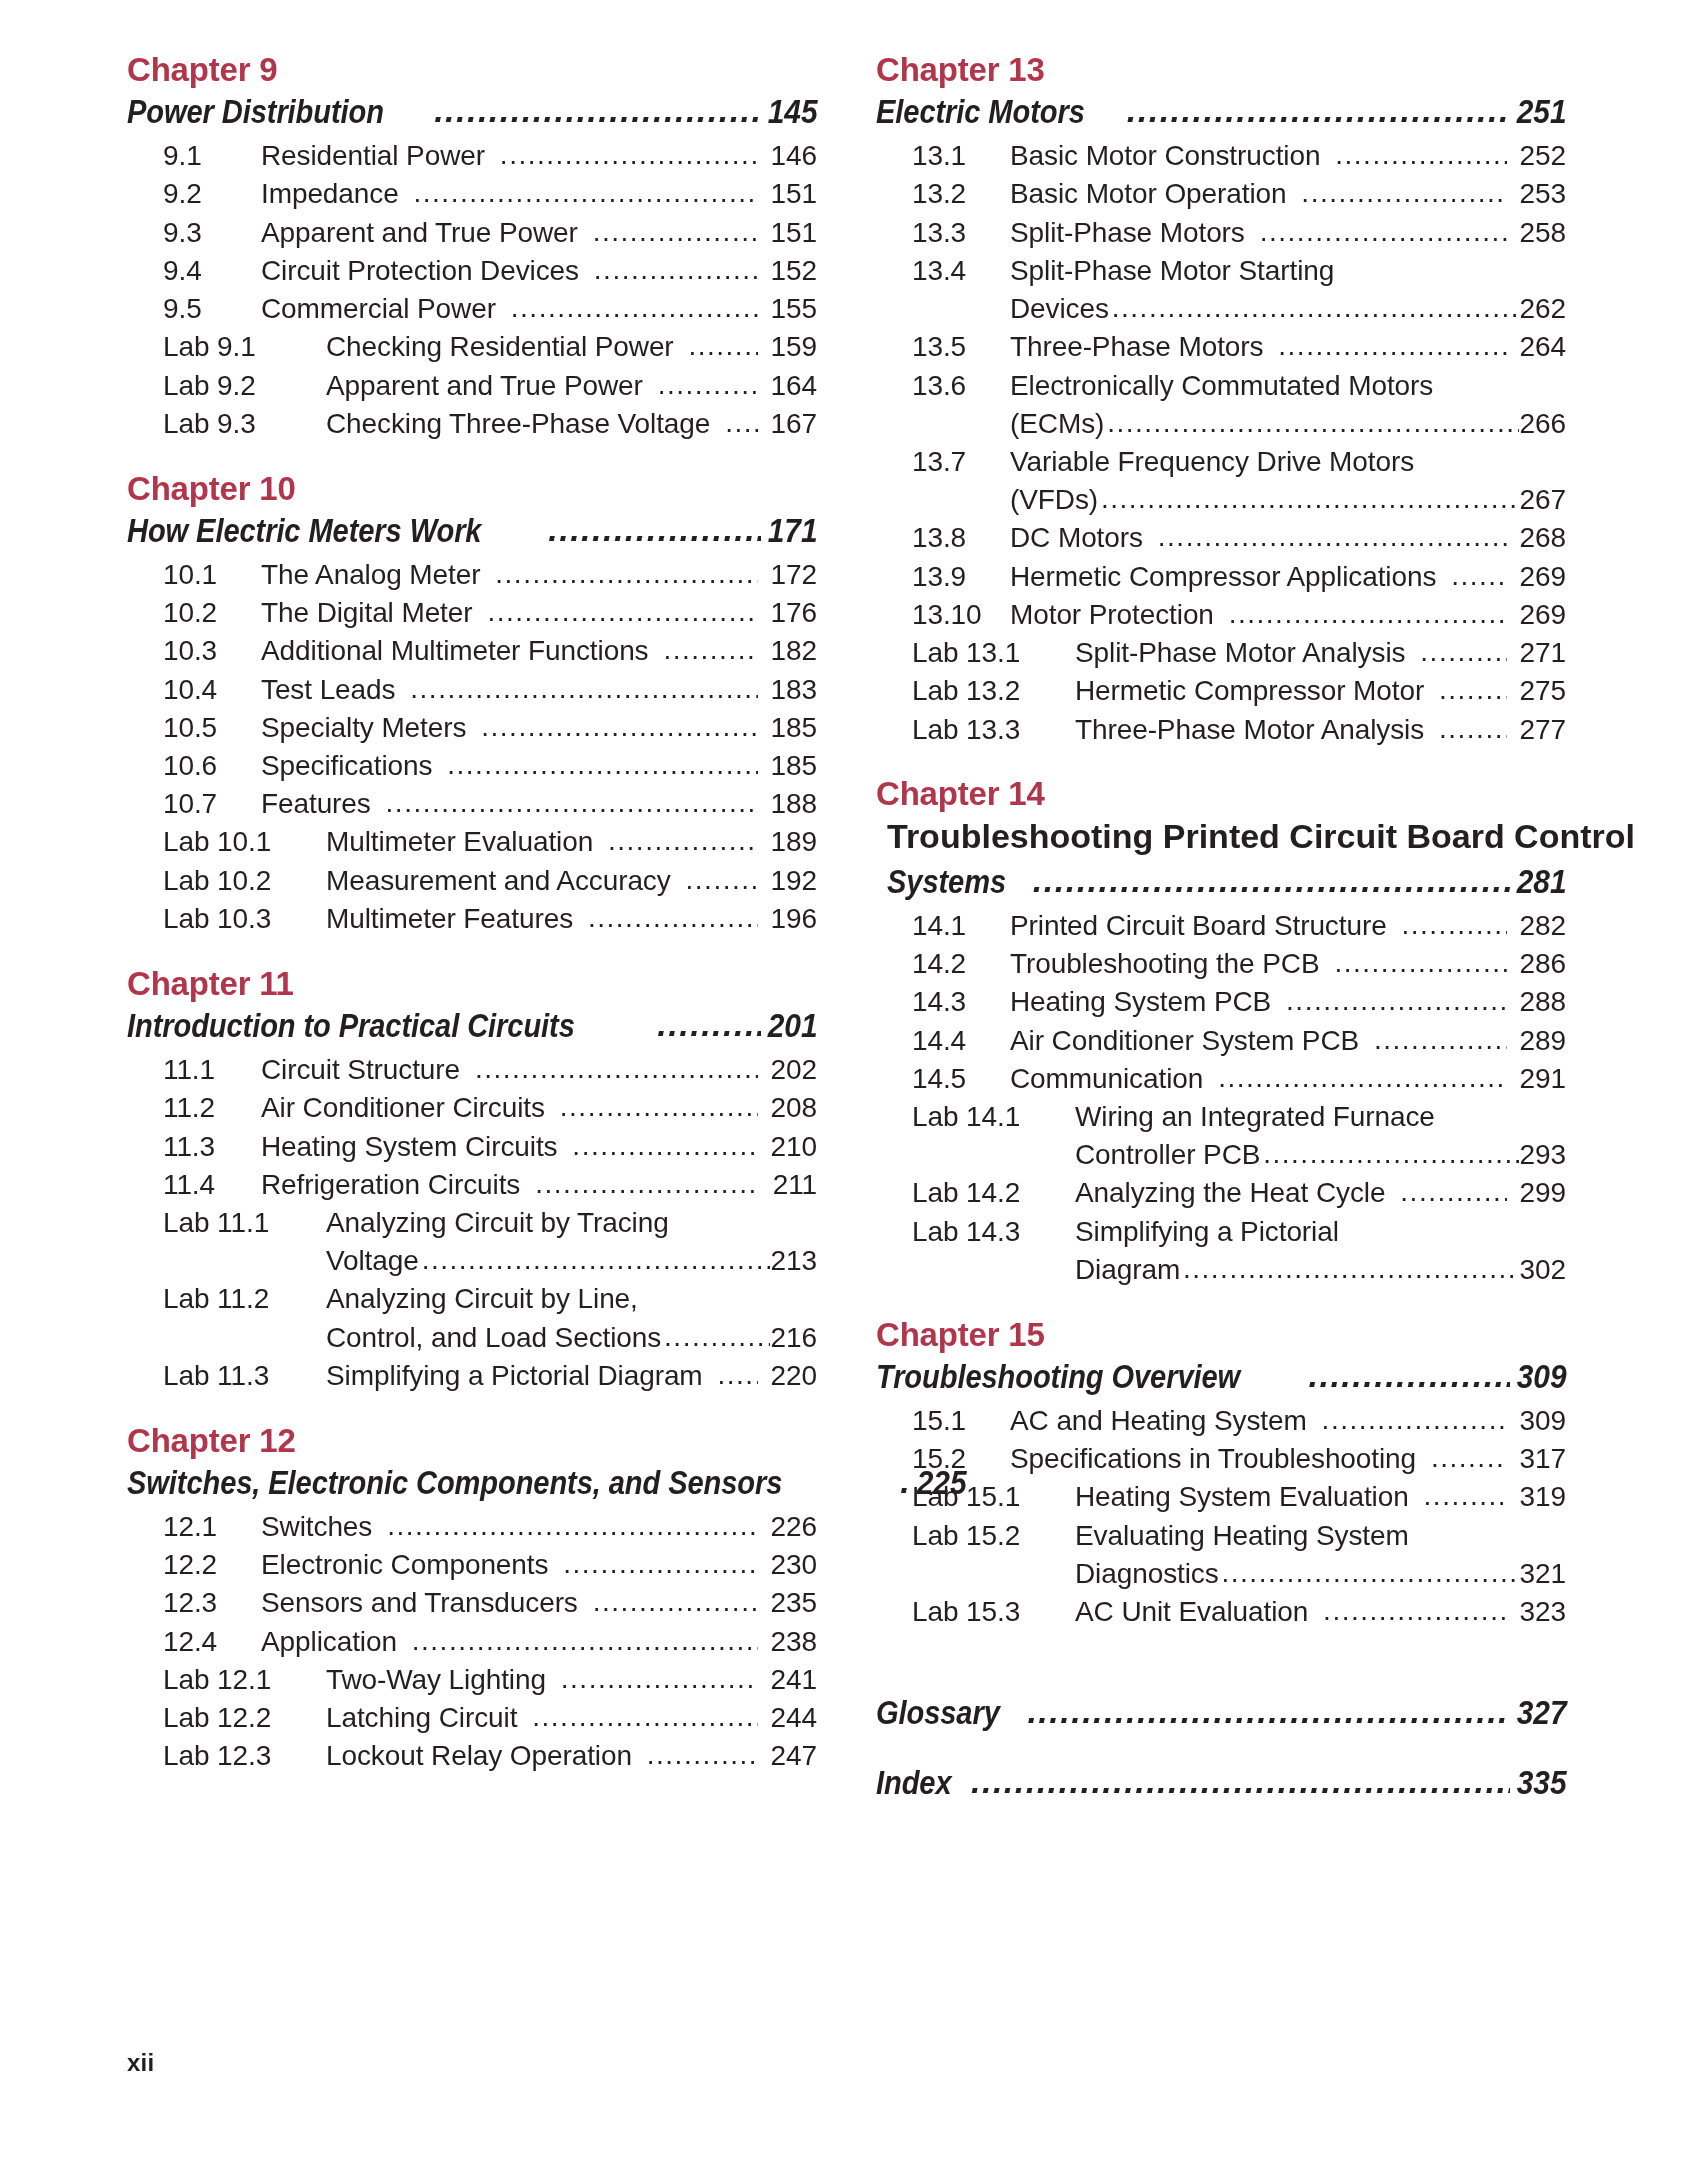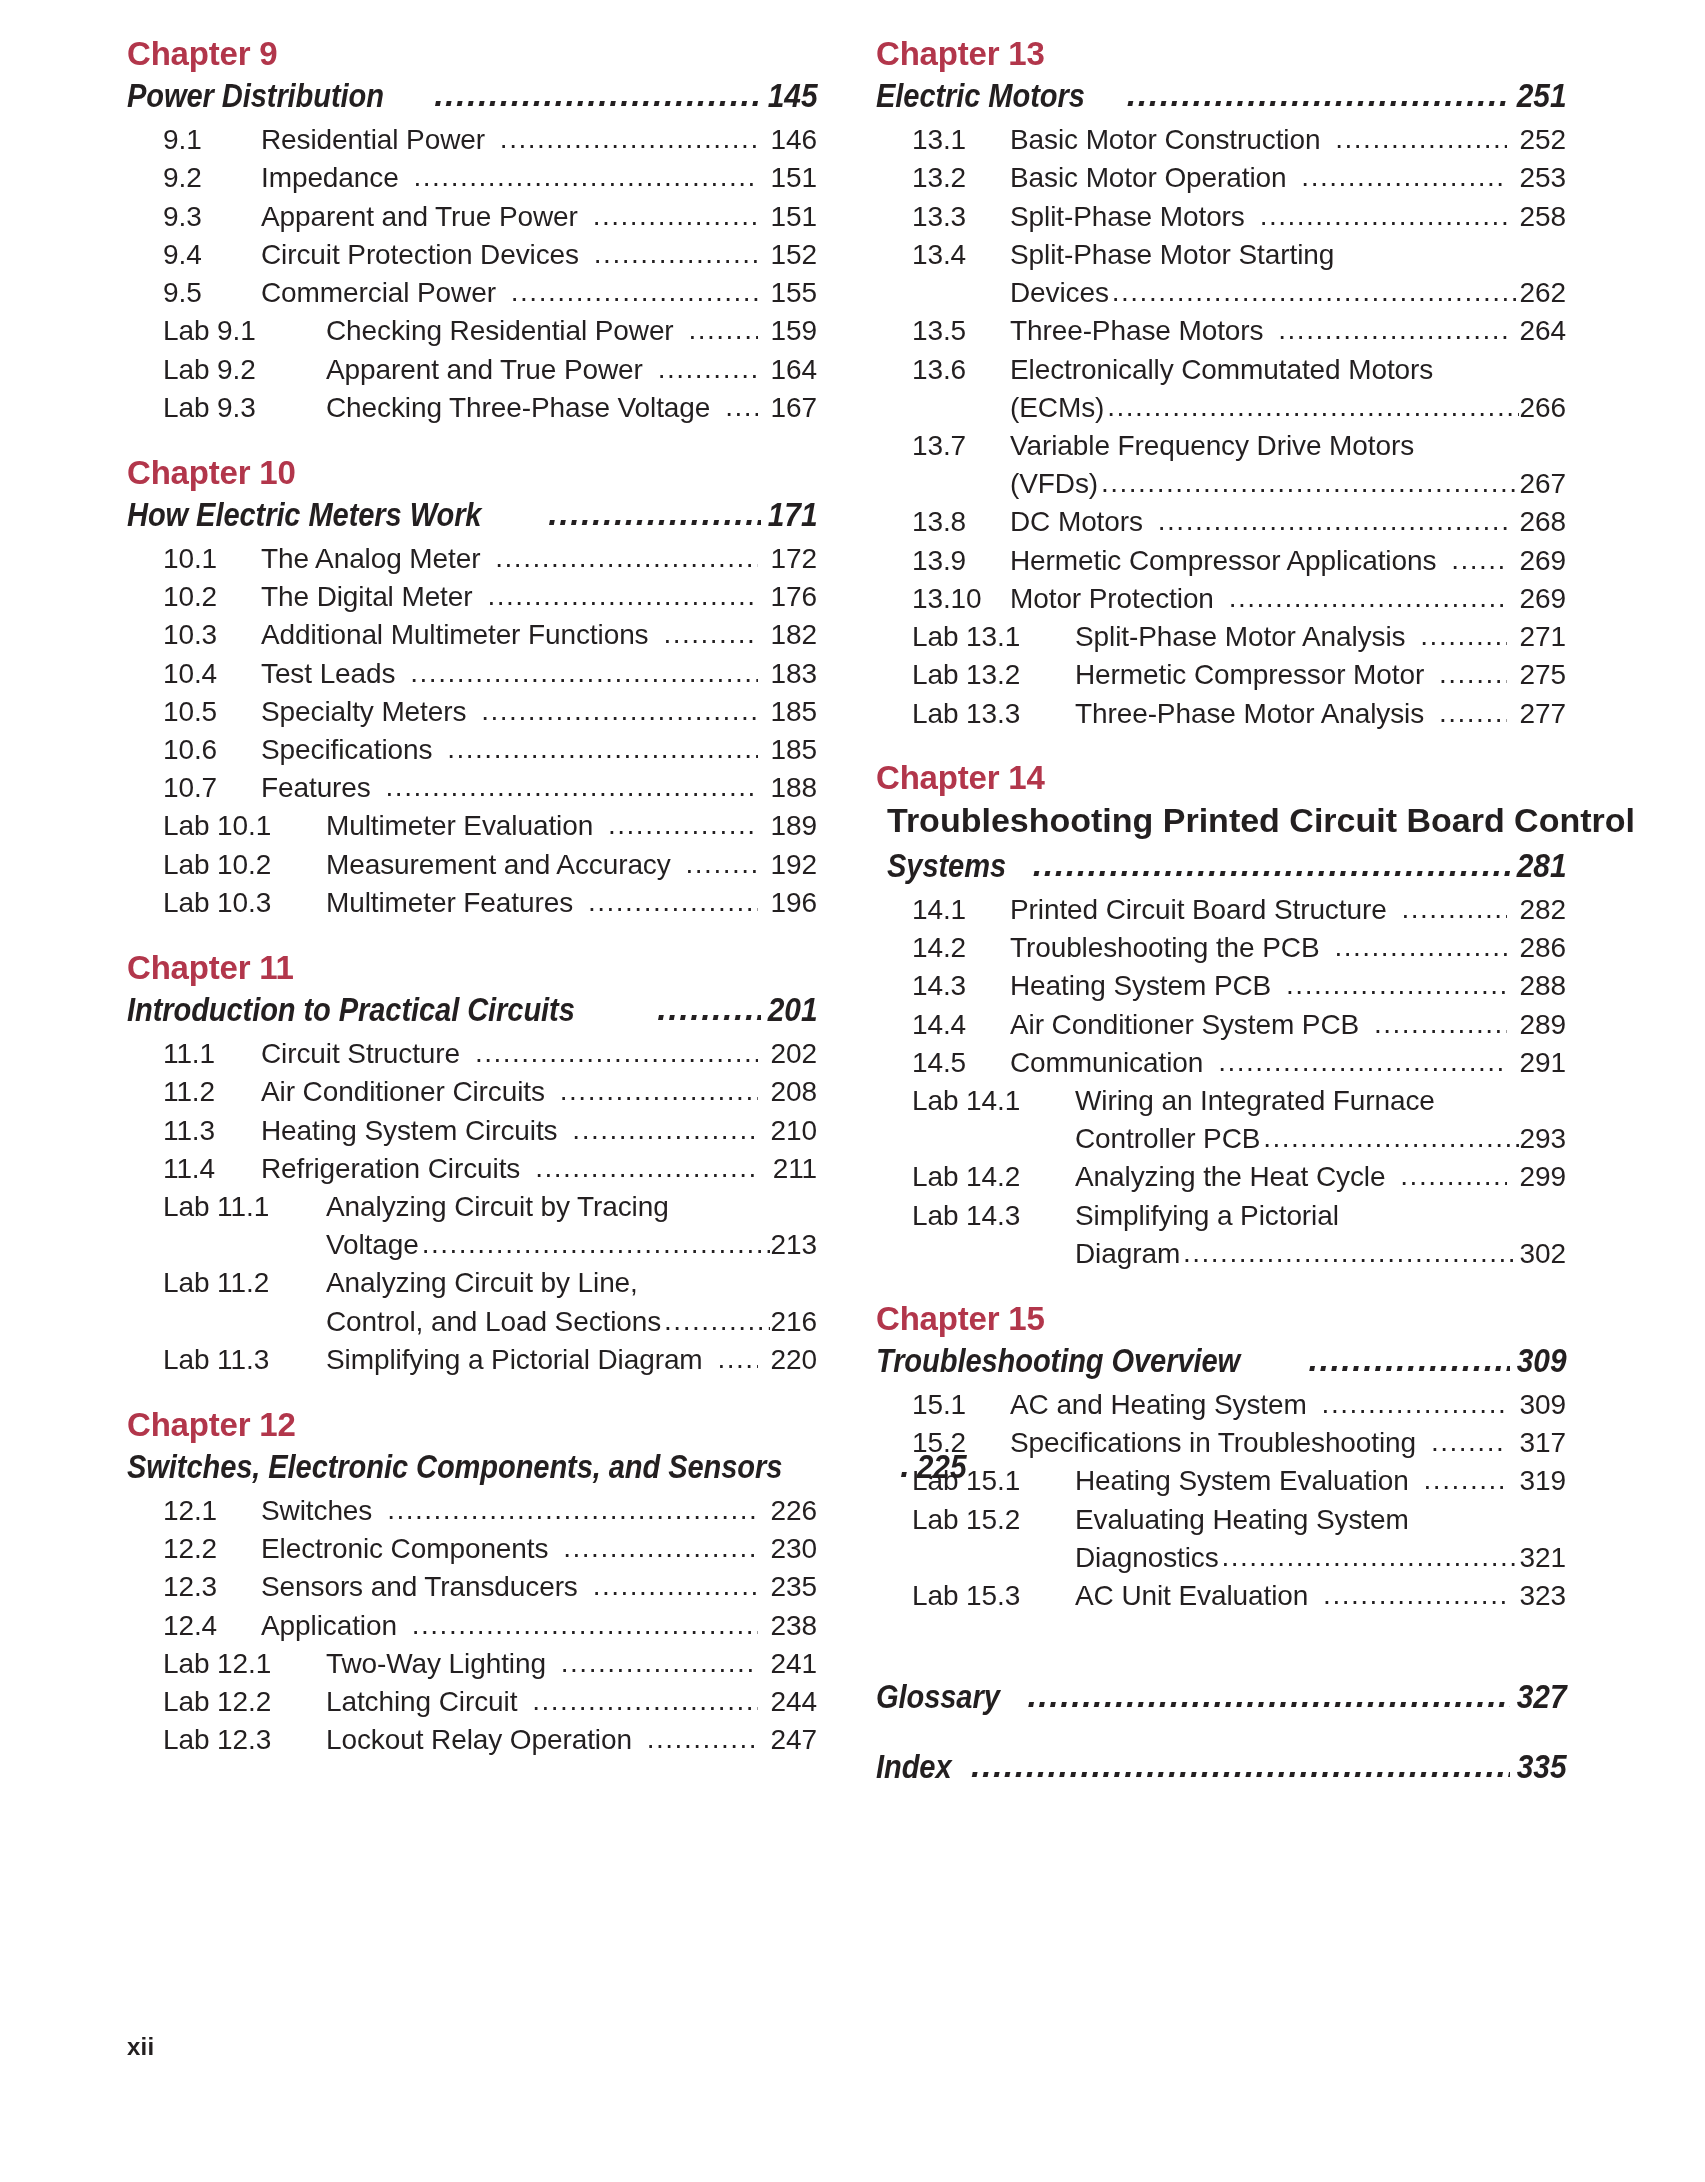--- a/index.html
+++ b/index.html
@@ -11,21 +11,21 @@
     width: 1705px;
     height: 2182px;
     font-family: "Liberation Sans", sans-serif;
     color: #231f20;
     position: relative;
     overflow: hidden;
   }
 
   .page {
     position: absolute;
-    left: 0; top: 0;
+    left: 0; top: 16px;
     width: 1705px;
     height: 2124px;
     box-sizing: border-box;
     padding: 35px 134px 0 127px;
   }
 
   .columns {
     display: flex;
     gap: 59px;
     align-items: flex-start;

